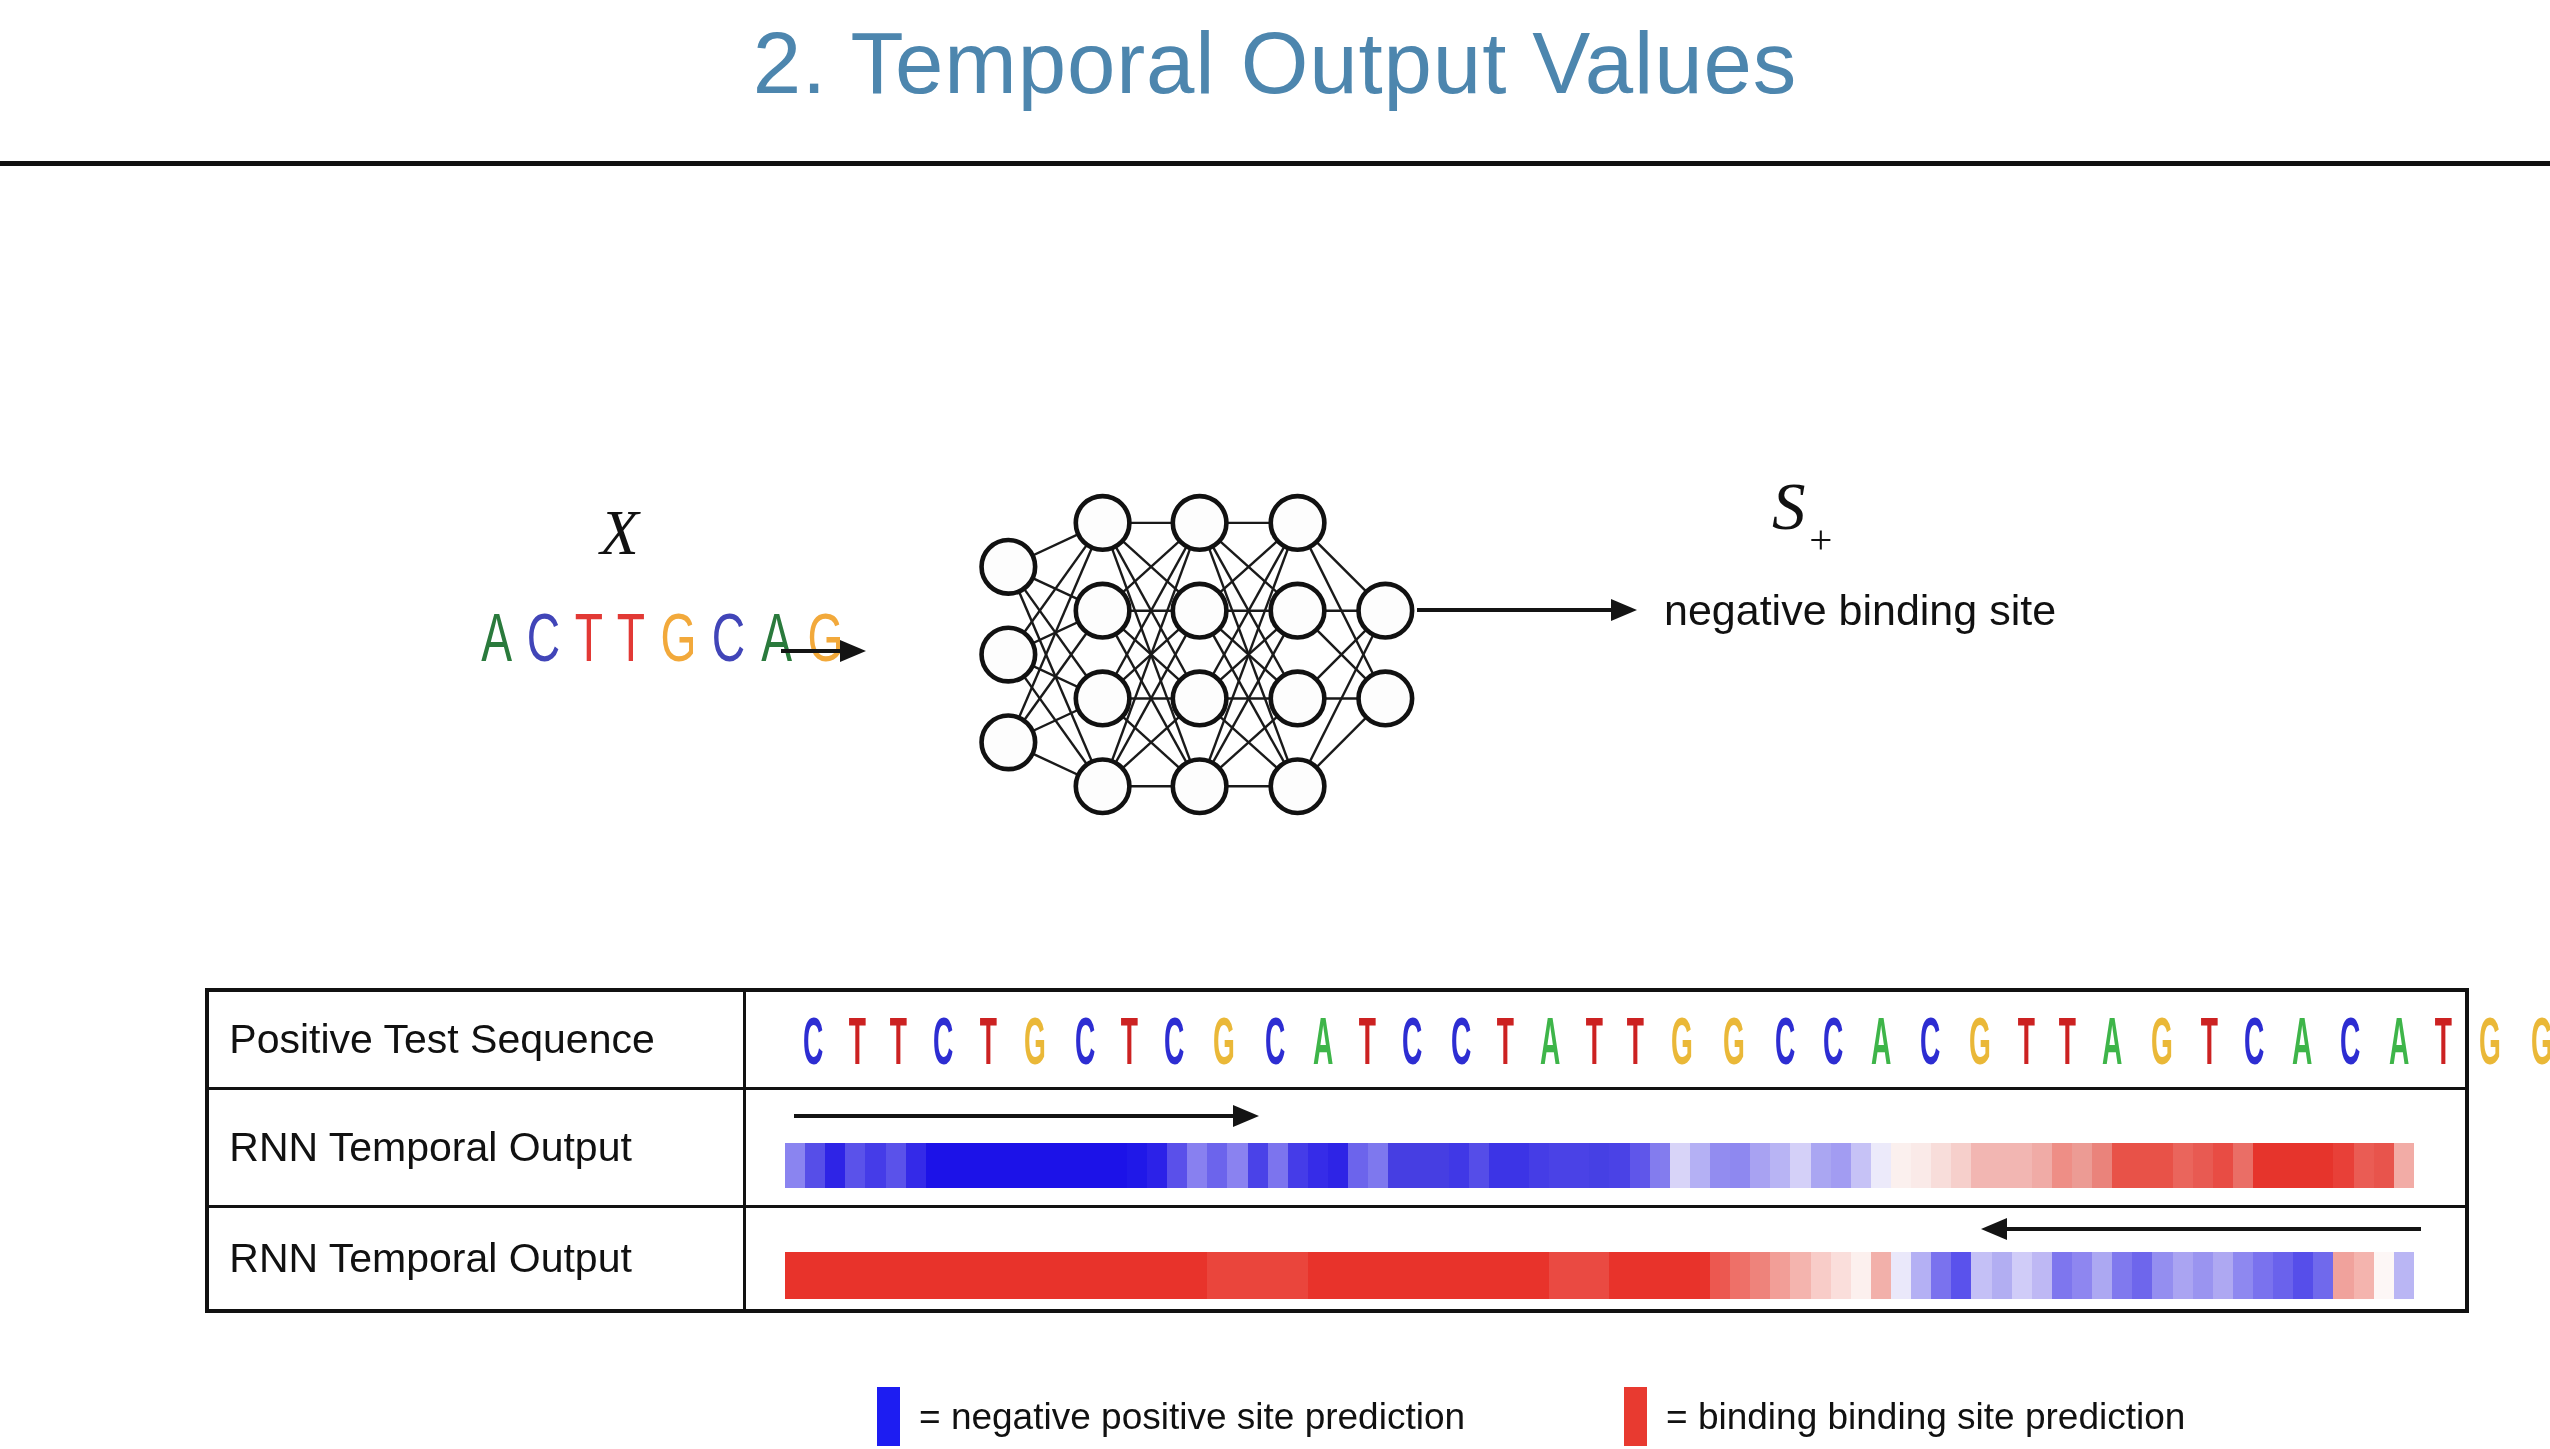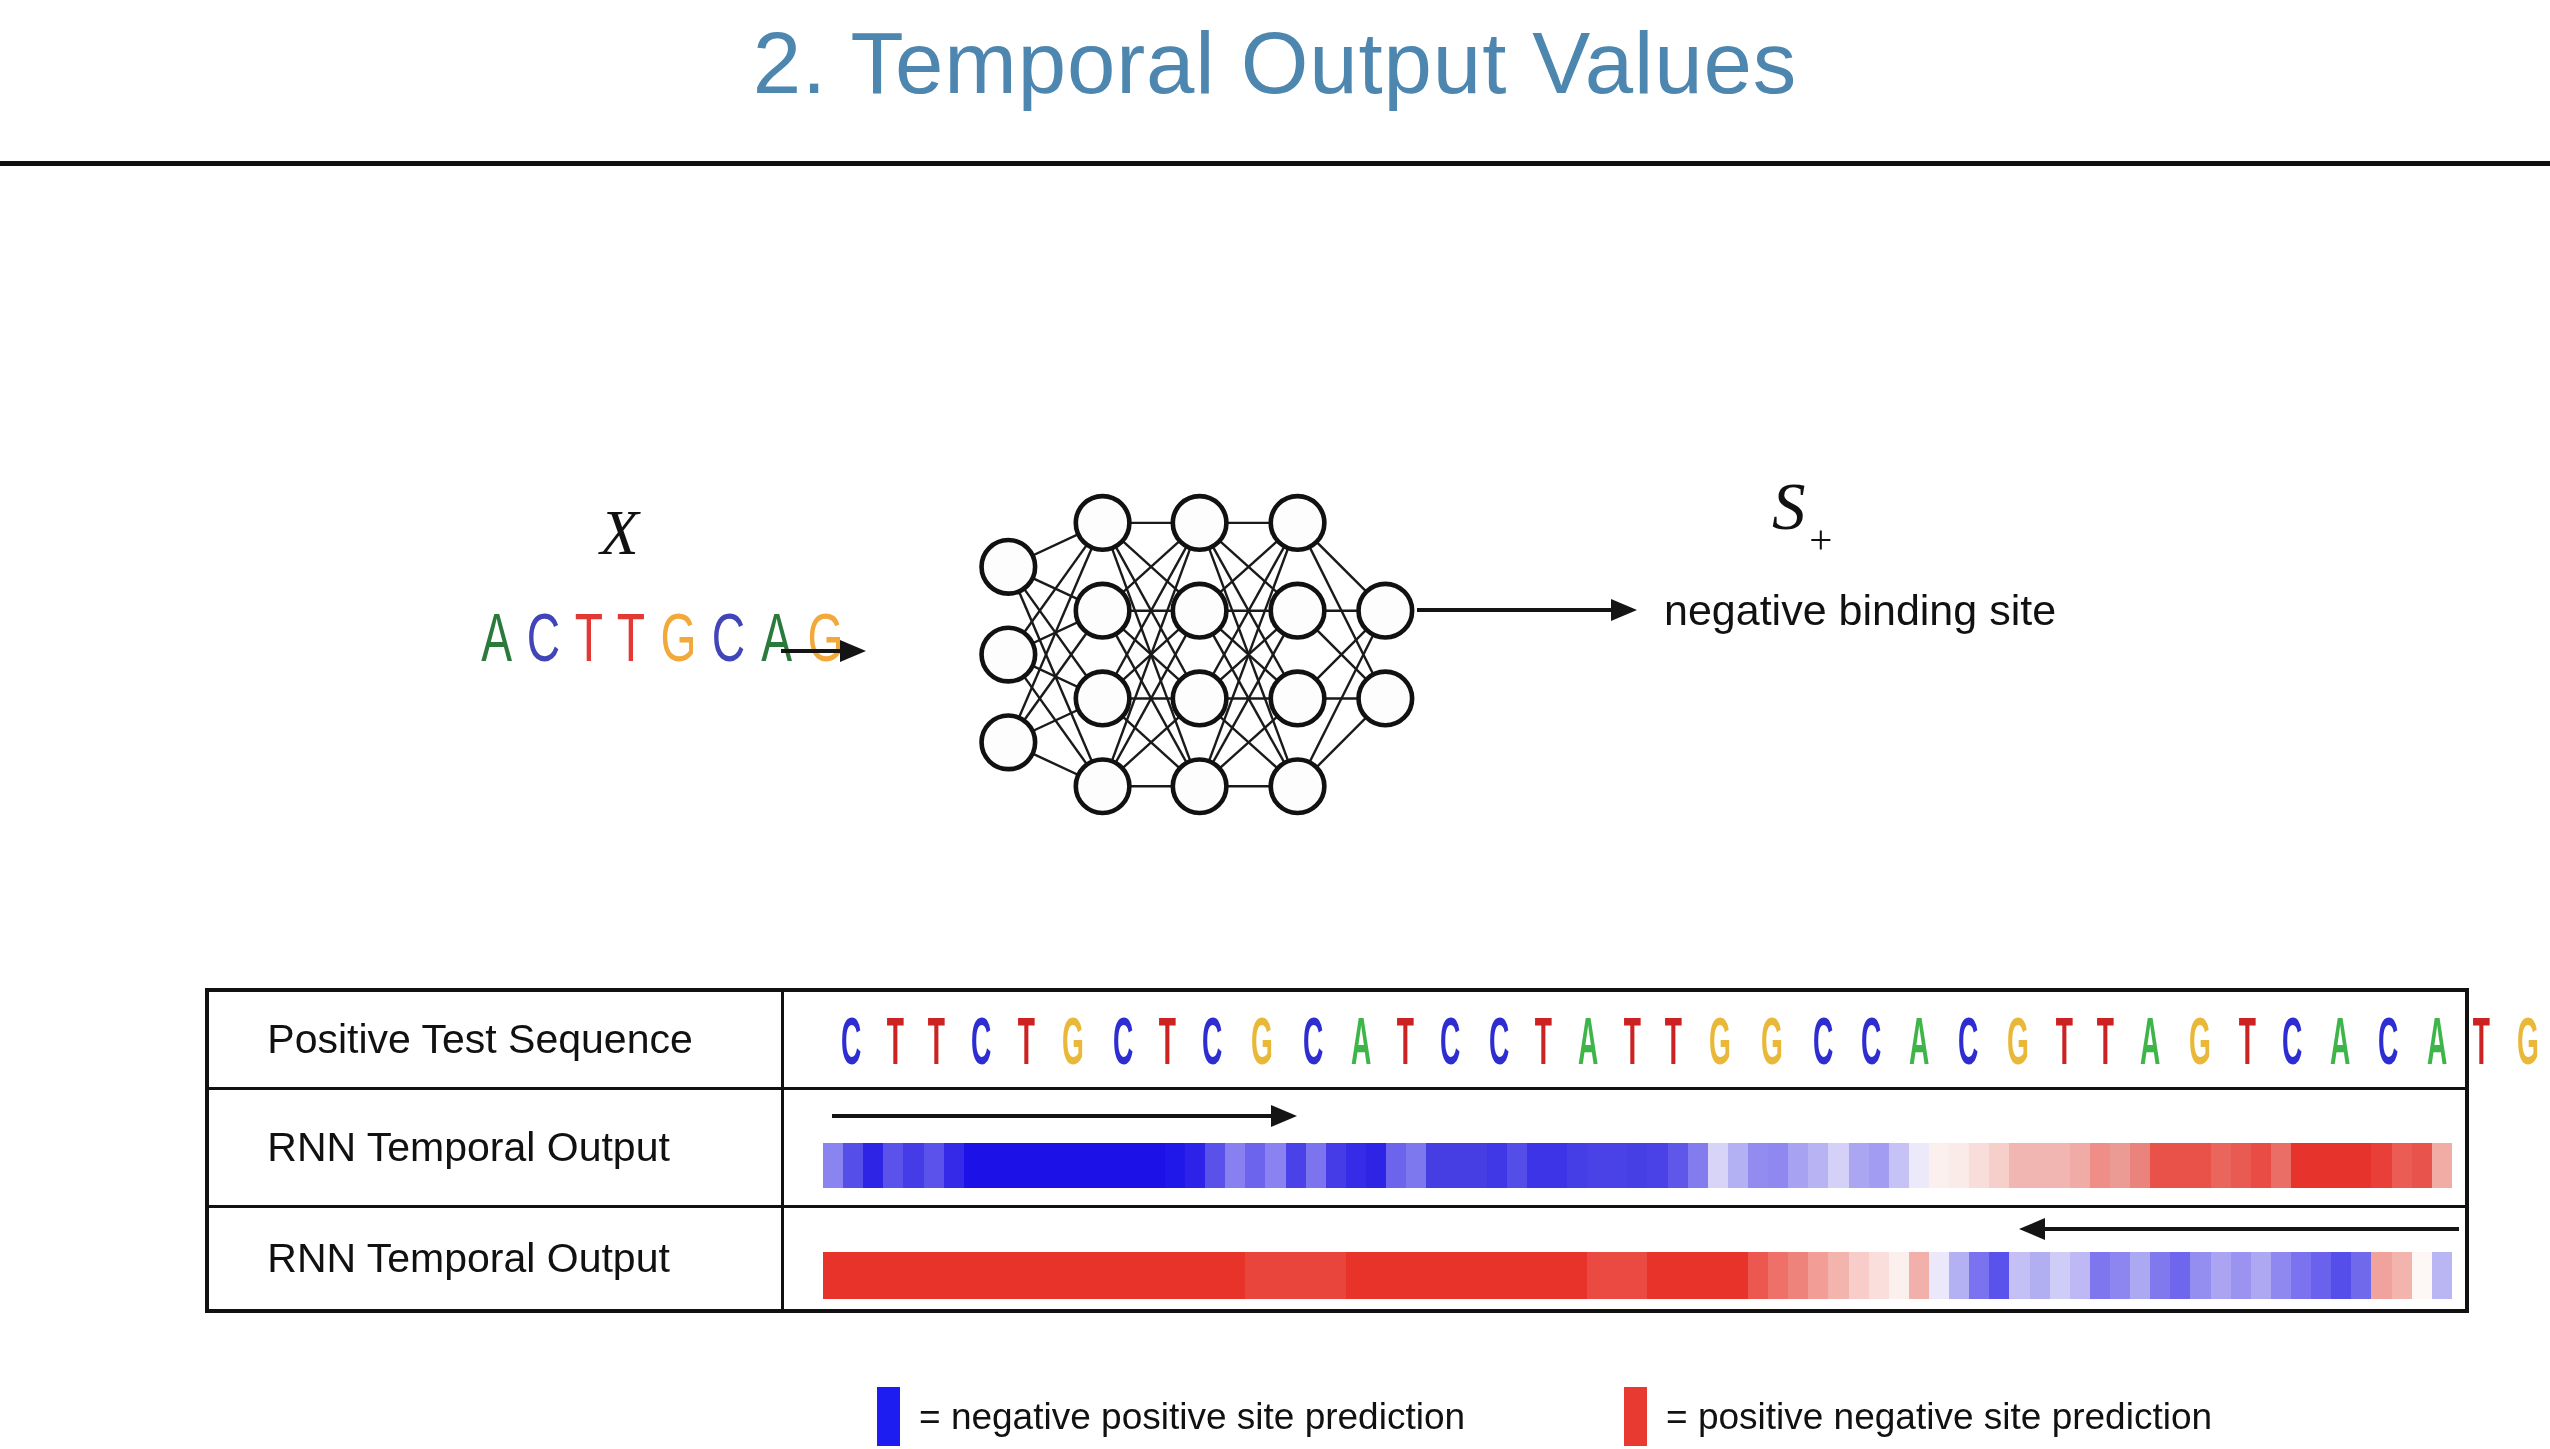--- a/index.html
+++ b/index.html
@@ -38,21 +38,21 @@
     font-family:"Liberation Serif",serif;font-style:italic;font-size:67px;
   }
   .s-symbol .sub{font-size:41px;font-style:normal;position:relative;top:24px;left:3.7px;}
   .binding-label{position:absolute;left:1664px;top:586px;font-size:43px;}
 
   
   .rtable{
     position:absolute;left:205px;top:988px;width:2256px;
     border:4.6px solid #111;background:#fff;
   }
-  .trow{display:flex;padding-left:38px;}
+  .trow{display:flex;}
   .trow + .trow{border-top:3.7px solid #111;}
   .tlabel{
     width:537px;flex:0 0 537px;border-right:3.7px solid #111;
     display:flex;align-items:center;padding-left:20.3px;box-sizing:border-box;
     font-size:41px;
   }
   .tcontent{position:relative;flex:1 1 auto;}
   .row-seq{height:95px;}
   .row-fwd{height:115px;}
   .row-bwd{height:101px;}
@@ -395,16 +395,16 @@
             <div style="background: rgb(253, 247, 246);"></div>
             <div style="background: rgb(186, 182, 244);"></div>
           </div>
       </div>
     </div>
   </div>
 
   <div class="legend-swatch" style="left: 877px; background: rgb(29, 29, 242);"></div>
   <div class="legend-text" style="left:919px;">= negative positive site prediction</div>
   <div class="legend-swatch" style="left: 1624px; background: rgb(232, 58, 48);"></div>
-  <div class="legend-text" style="left:1666px;">= positive negative site prediction</div>
+  <div class="legend-text" style="left:1666px;">= binding binding site prediction</div>
 
 </div>
 
 
 </body></html>

